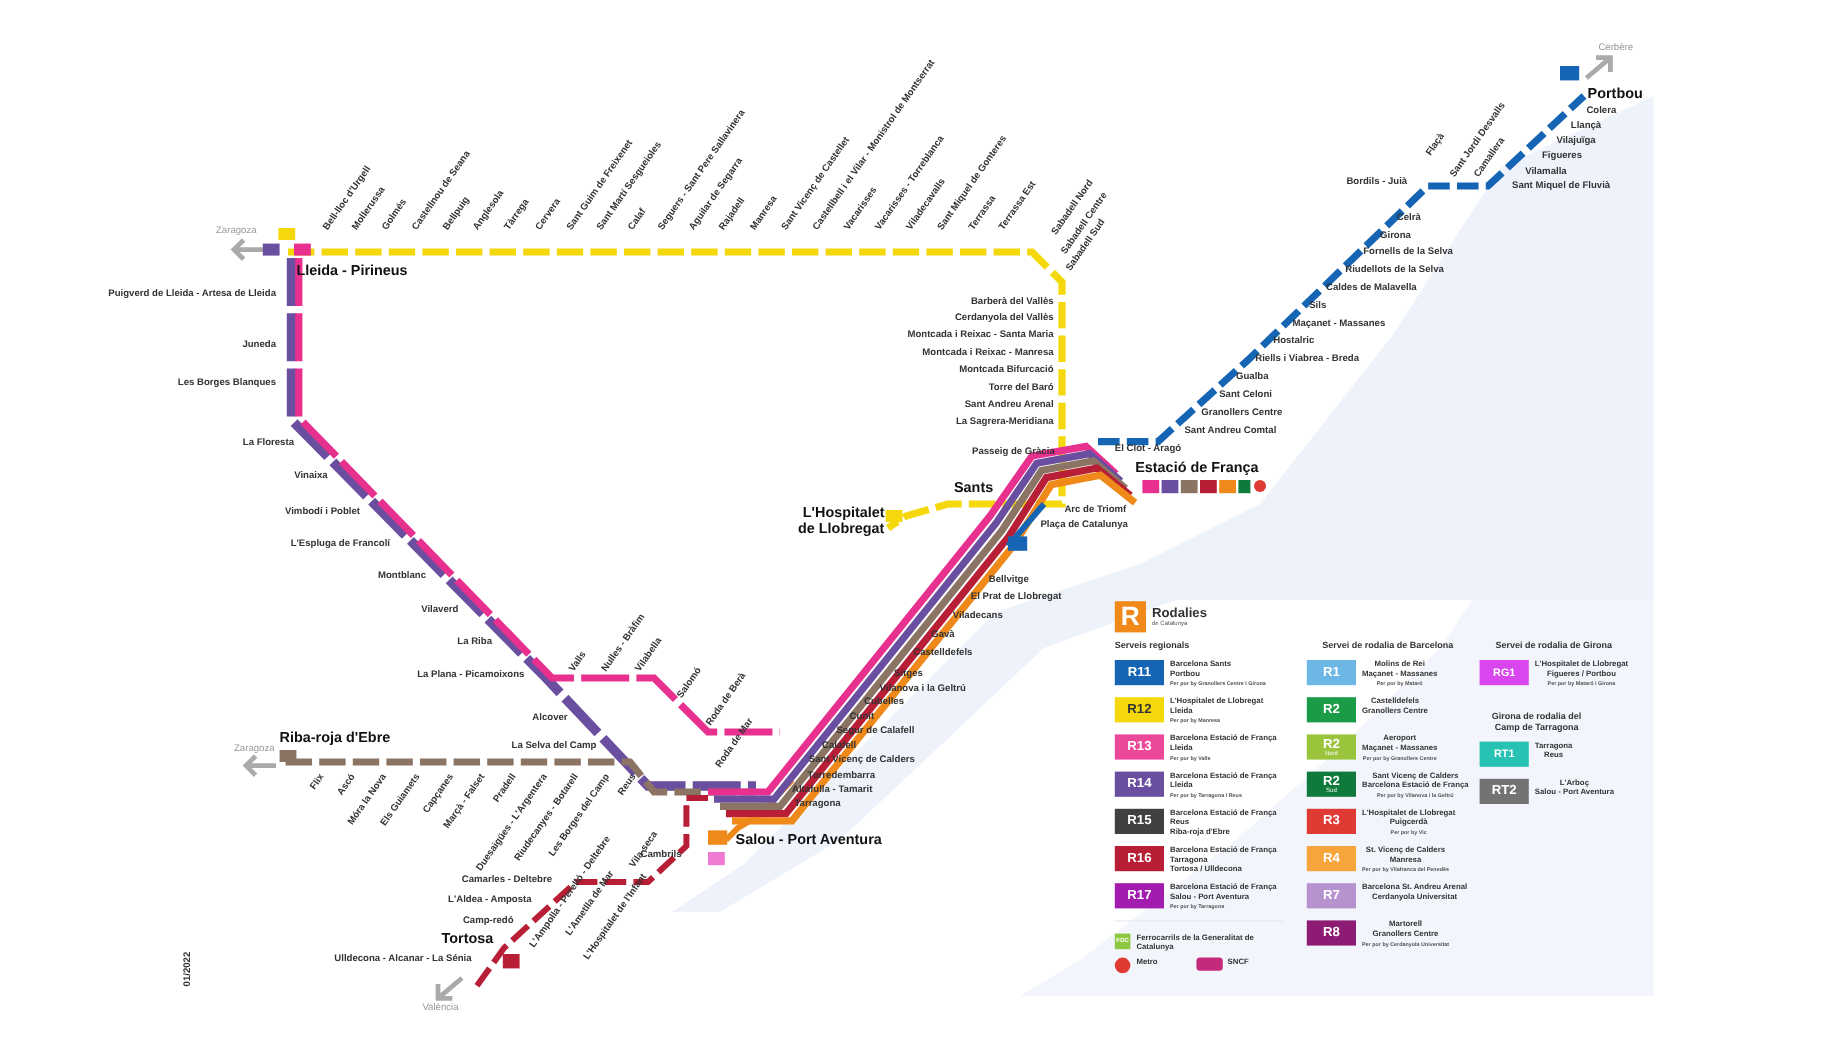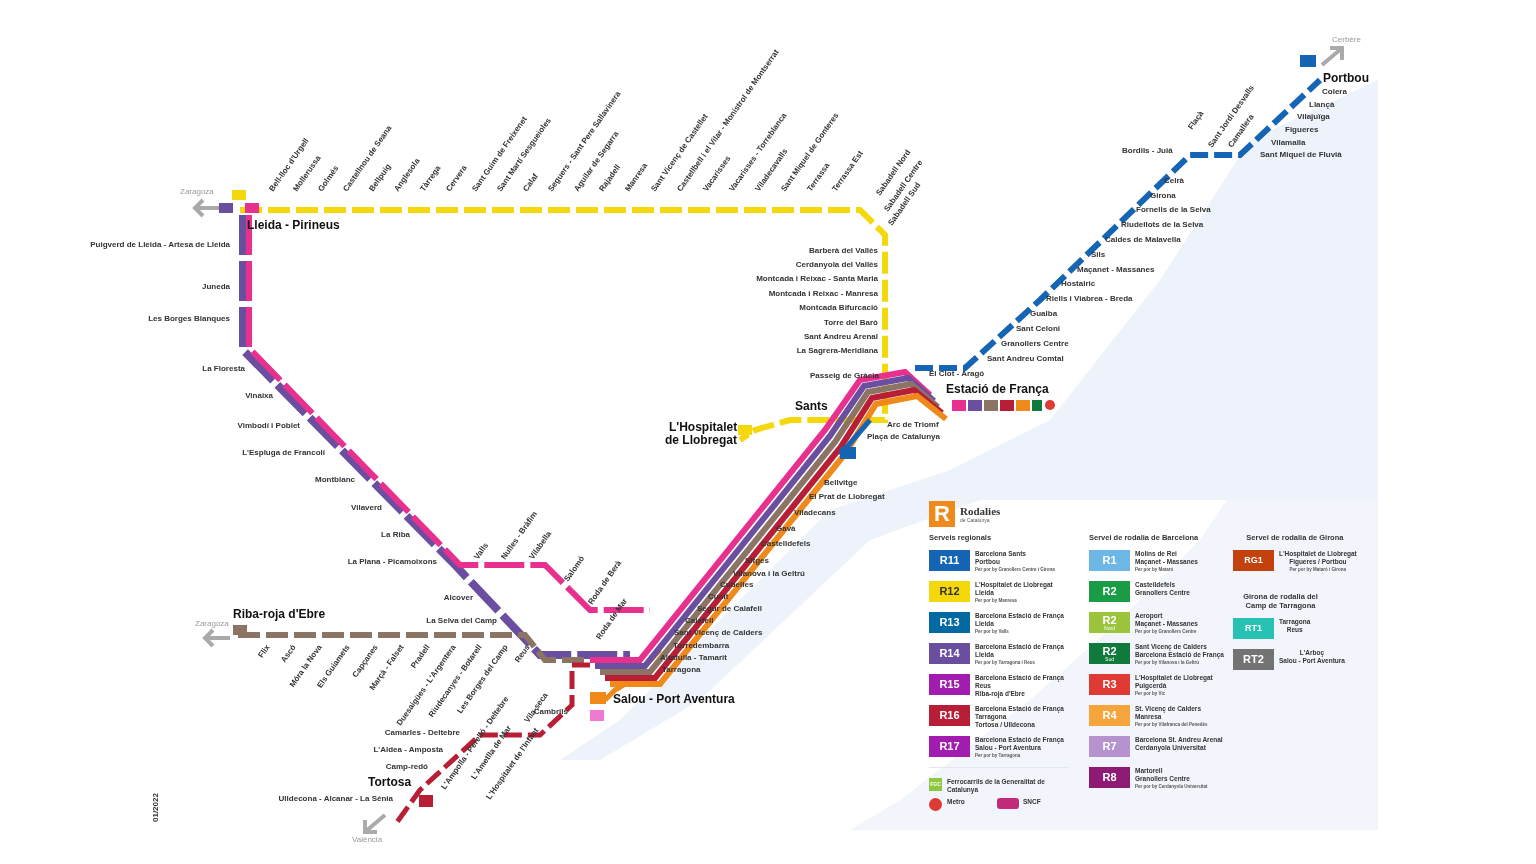--- a/index.html
+++ b/index.html
@@ -12,21 +12,21 @@
   .lg-col{position:absolute;top:36px;}
   .lg-h{font-weight:700;font-size:7.5px;color:#333;margin-bottom:8px;}
   .lg-item{display:flex;align-items:flex-start;margin-bottom:9px;height:22px;}
   .lg-badge{width:41px;height:21px;color:#fff;font-weight:700;font-size:11px;display:flex;align-items:center;justify-content:center;flex-direction:column;line-height:1;margin-right:5px;flex:none;}
   .lg-badge small{font-size:5px;font-weight:400;}
   .lg-txt{font-size:6.5px;font-weight:700;color:#333;line-height:8px;}
   .lg-txt .via{font-size:4.5px;font-weight:700;color:#555;display:block;}
   .brand{position:absolute;left:4px;top:4px;display:flex;align-items:center;}
   .brand-r{width:26px;height:26px;background:#ef8a1a;color:#fff;font-weight:700;font-size:22px;display:flex;align-items:center;justify-content:center;}
   .brand-t{margin-left:5px;}
-  .brand-t b{font-size:11px;color:#333;display:block;line-height:11px;font-family:Liberation Serif, serif;}
+  .brand-t b{font-size:11px;color:#333;display:block;line-height:11px;}
   .brand-t span{font-size:5px;color:#555;display:block;}
 </style>
 </head>
 <body>
 
 <svg id="map" viewBox="0 0 1536 864" xmlns="http://www.w3.org/2000/svg">
 
   <polygon points="1378,80 1378,830 850,830 900,800 1030,700 1120,620 1200,540 1240,480 1260,240 1300,120" fill="#f2f6fc"></polygon>
   <polygon points="1250,140 1378,80 1378,500 980,500 870,540 700,700 600,760 560,760 620,720 720,620 830,510 950,470 1050,420 1160,280" fill="#eef3fb"></polygon>
 
@@ -259,29 +259,29 @@
     <div class="lg-h">Serveis regionals</div>
     <div class="lg-item">
         <div class="lg-badge" style="background:#1565b4">R11</div>
         <div class="lg-txt"><span>Barcelona Sants</span><br><span>Portbou</span><span class="via">Per por by Granollers Centre i Girona</span></div>
       </div>
     <div class="lg-item">
         <div class="lg-badge" style="background:#f4d80b;color:#333">R12</div>
         <div class="lg-txt"><span>L'Hospitalet de Llobregat</span><br><span>Lleida</span><span class="via">Per por by Manresa</span></div>
       </div>
     <div class="lg-item">
-        <div class="lg-badge" style="background:#0369a1">R13</div>
+        <div class="lg-badge" style="background:#ec4899">R13</div>
         <div class="lg-txt"><span>Barcelona Estació de França</span><br><span>Lleida</span><span class="via">Per por by Valls</span></div>
       </div>
     <div class="lg-item">
         <div class="lg-badge" style="background:#6a4ea0">R14</div>
         <div class="lg-txt"><span>Barcelona Estació de França</span><br><span>Lleida</span><span class="via">Per por by Tarragona i Reus</span></div>
       </div>
     <div class="lg-item">
-        <div class="lg-badge" style="background:#a21caf">R15</div>
+        <div class="lg-badge" style="background:#404040">R15</div>
         <div class="lg-txt"><span>Barcelona Estació de França</span><br><span>Reus</span><br><span>Riba-roja d'Ebre</span></div>
       </div>
     <div class="lg-item">
         <div class="lg-badge" style="background:#b81e35">R16</div>
         <div class="lg-txt"><span>Barcelona Estació de França</span><br><span>Tarragona</span><br><span>Tortosa / Ulldecona</span></div>
       </div>
     <div class="lg-item">
         <div class="lg-badge" style="background:#a21caf">R17</div>
         <div class="lg-txt"><span>Barcelona Estació de França</span><br><span>Salou - Port Aventura</span><span class="via">Per por by Tarragona</span></div>
       </div>
@@ -291,21 +291,21 @@
         <div class="lg-txt" style="width:120px">Ferrocarrils de la Generalitat de Catalunya</div>
       </div>
     <div class="lg-item" style="height:14px">
       <div style="width:13px;height:13px;border-radius:50%;background:#e03a34;margin-right:5px"></div>
       <div class="lg-txt" style="width:50px">Metro</div>
       <div style="width:22px;height:11px;background:#c42a7b;border-radius:3px;margin-right:4px"></div>
       <div class="lg-txt">SNCF</div>
     </div>
   </div>
 
-  <div class="lg-col" style="left:164px;">
+  <div class="lg-col" style="left:164px;text-align:center;">
     <div class="lg-h">Servei de rodalia de Barcelona</div>
     <div class="lg-item">
         <div class="lg-badge" style="background:#6db7e6">R1</div>
         <div class="lg-txt"><span>Molins de Rei</span><br><span>Maçanet - Massanes</span><span class="via">Per por by Mataró</span></div>
       </div>
     <div class="lg-item">
         <div class="lg-badge" style="background:#1a9b46">R2</div>
         <div class="lg-txt"><span>Castelldefels</span><br><span>Granollers Centre</span></div>
       </div>
     <div class="lg-item">
@@ -336,21 +336,21 @@
       </div>
     <div class="lg-item">
         <div class="lg-badge" style="background:#8e1b73">R8</div>
         <div class="lg-txt"><span>Martorell</span><br><span>Granollers Centre</span><span class="via">Per por by Cerdanyola Universitat</span></div>
       </div>
   </div>
 
   <div class="lg-col" style="left:308px;text-align:center;">
     <div class="lg-h">Servei de rodalia de Girona</div>
     <div class="lg-item">
-        <div class="lg-badge" style="background:#c2410c;font-size:9px">RG1</div>
+        <div class="lg-badge" style="background:#d946ef;font-size:9px">RG1</div>
         <div class="lg-txt"><span>L'Hospitalet de Llobregat</span><br><span>Figueres / Portbou</span><span class="via">Per por by Mataró i Girona</span></div>
       </div>
     <div class="lg-h" style="margin-top:20px;width:95px">Girona de rodalia del Camp de Tarragona</div>
     <div class="lg-item">
         <div class="lg-badge" style="background:#27c2b4;font-size:9px">RT1</div>
         <div class="lg-txt"><span>Tarragona</span><br><span>Reus</span></div>
       </div>
     <div class="lg-item">
         <div class="lg-badge" style="background:#737373;font-size:11px">RT2</div>
         <div class="lg-txt"><span>L'Arboç</span><br><span>Salou - Port Aventura</span></div>

